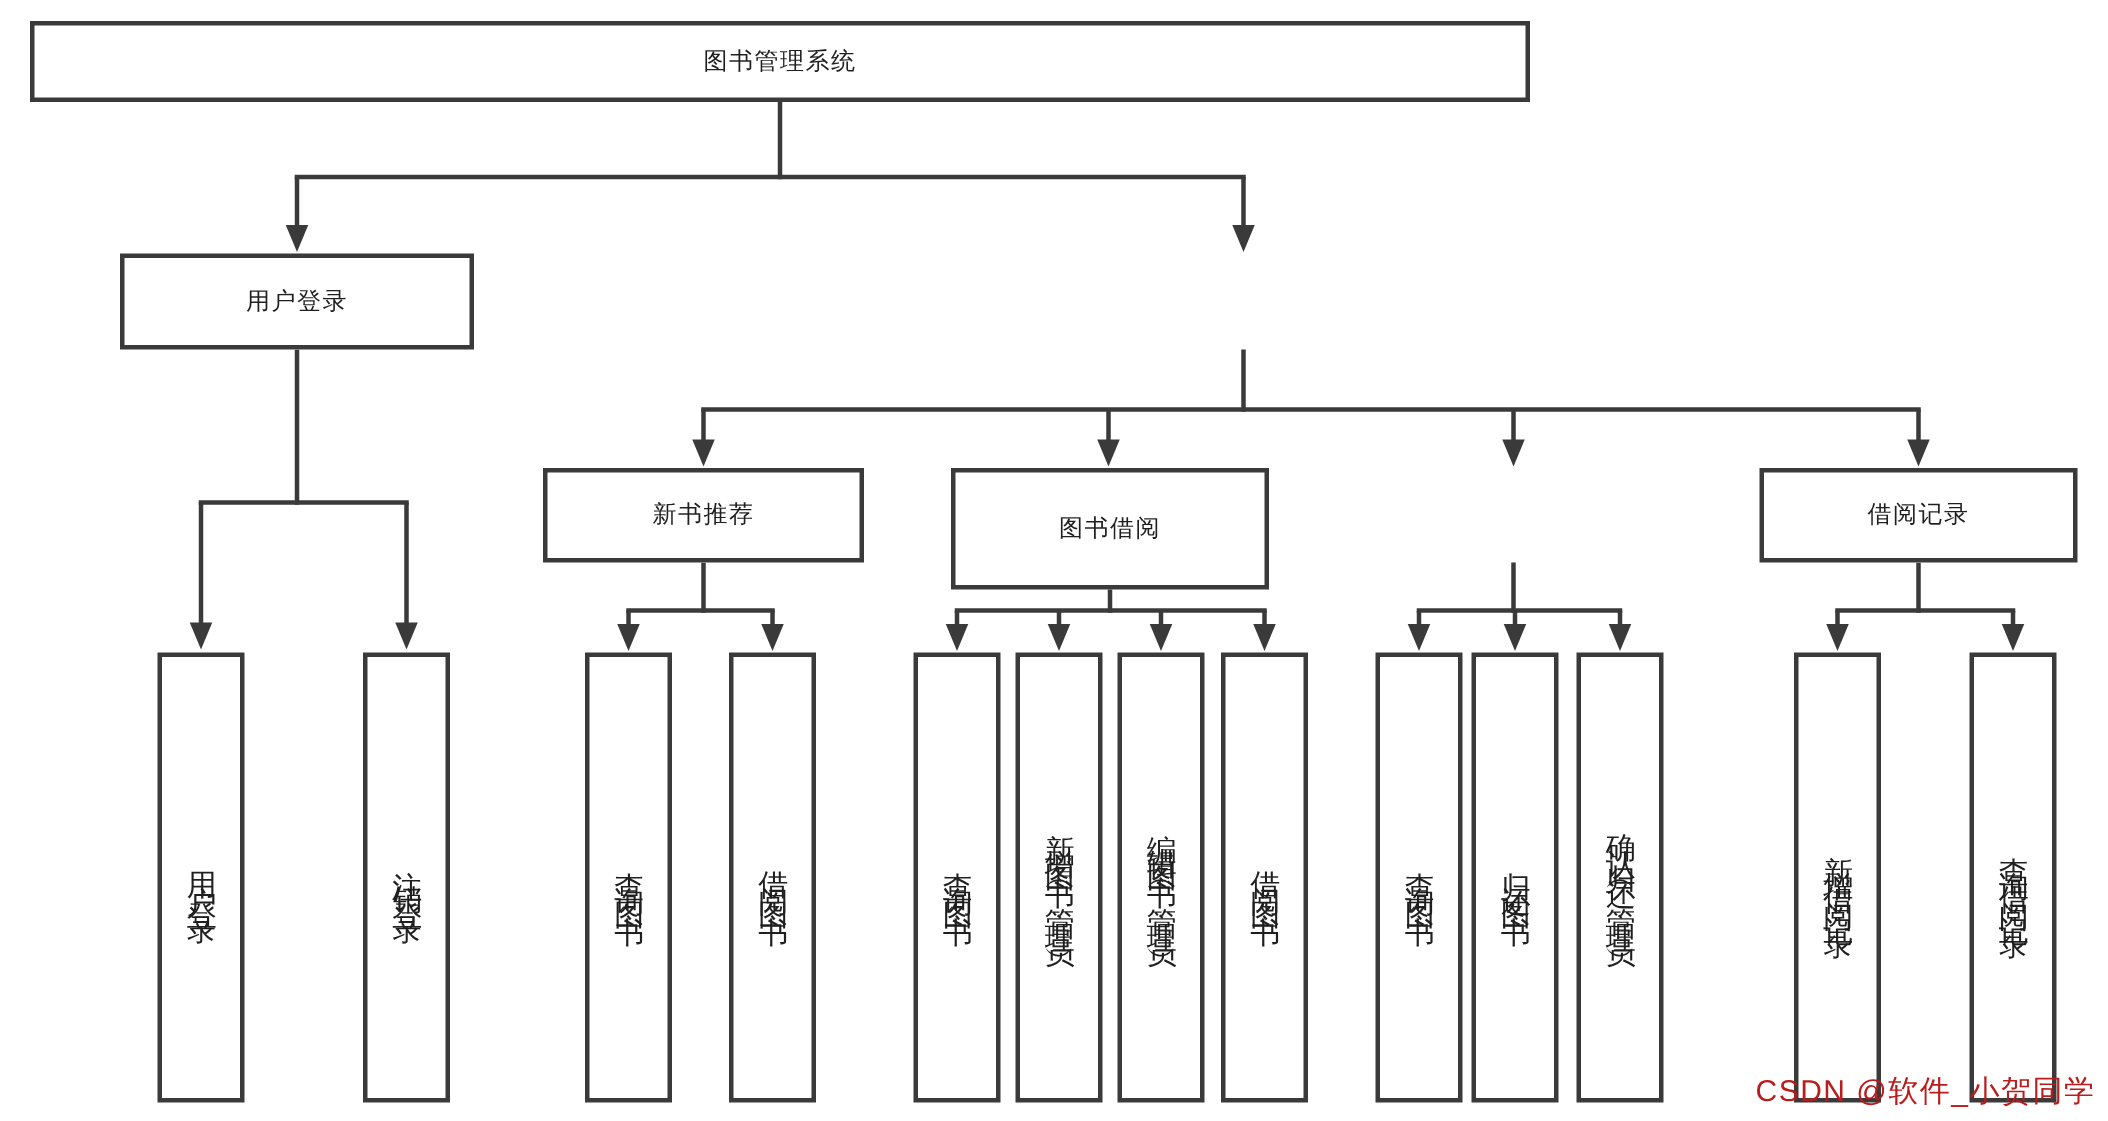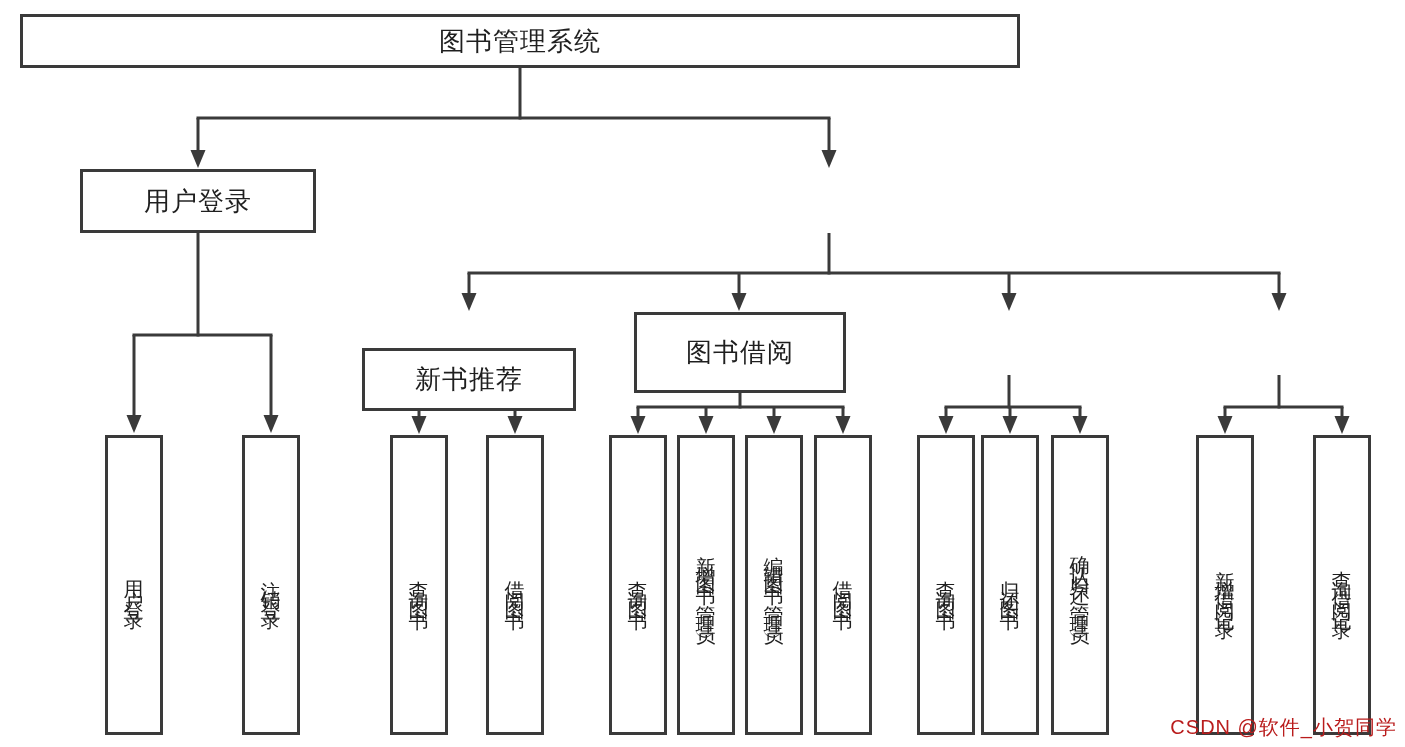--- a/index.html
+++ b/index.html
@@ -18,21 +18,21 @@
   }
   .box {
     position: absolute;
     box-sizing: border-box;
     border: 3px solid #3a3a3a;
     background: #ffffff;
     display: flex;
     align-items: center;
     justify-content: center;
     color: #1f1f1f;
-    font-size: 26px;
+    font-size: 16px;
     letter-spacing: 1px;
     white-space: nowrap;
   }
   .leaf {
     position: absolute;
     box-sizing: border-box;
     border: 3px solid #3a3a3a;
     background: #ffffff;
     display: flex;
     align-items: center;
@@ -136,22 +136,23 @@
       <polygon points="1217.5,416 1232.5,416 1225,434" stroke="none"></polygon>
       <line x1="1342" y1="407" x2="1342" y2="418"></line>
       <polygon points="1334.5,416 1349.5,416 1342,434" stroke="none"></polygon>
     </g>
   </svg>
 
   <div class="box" style="left:20px; top:14px; width:1000px; height:54px;">图书管理系统</div>
 
   <div class="box" style="left:80px; top:169px; width:236px; height:64px;">用户登录</div>
 
-  <div class="box" style="left:362px; top:312px; width:214px; height:63px;margin-top:36px;">新书推荐</div>
+  <div class="box" style="left:362px; top:312px; width:214px; height:63px;">新书推荐</div>
   <div class="box" style="left:634px; top:312px; width:212px; height:81px;">图书借阅</div>
+  <div class="box" style="left:1173px; top:312px; width:212px; height:63px;">借阅记录</div>
 
   <div class="leaf" style="left:105px;">
     <span>用户登录</span>
   </div>
   <div class="leaf" style="left:242px;">
     <span>注销登录</span>
   </div>
 
   <div class="leaf" style="left:390px;">
     <span>查询图书</span>

